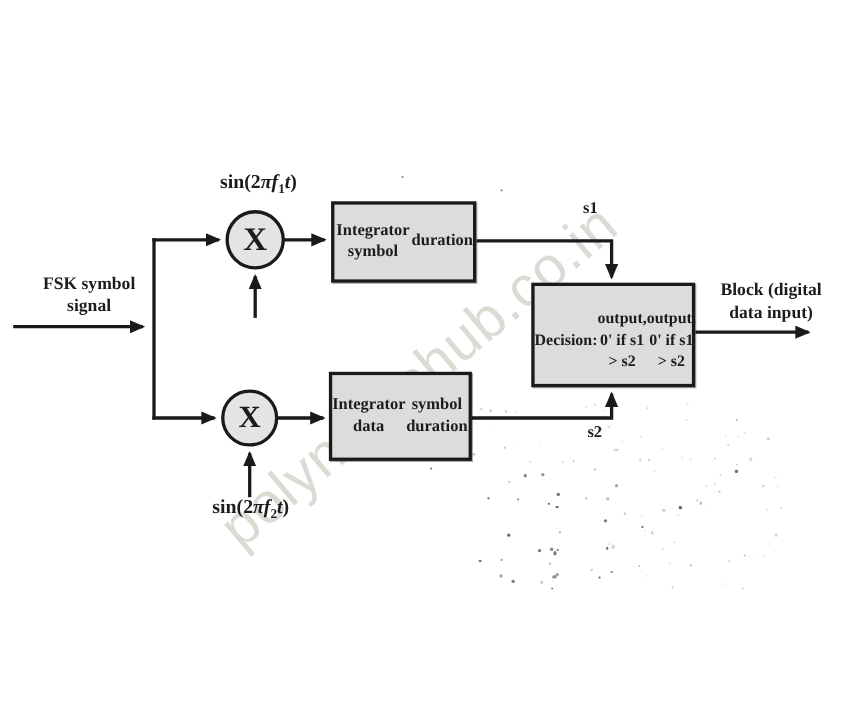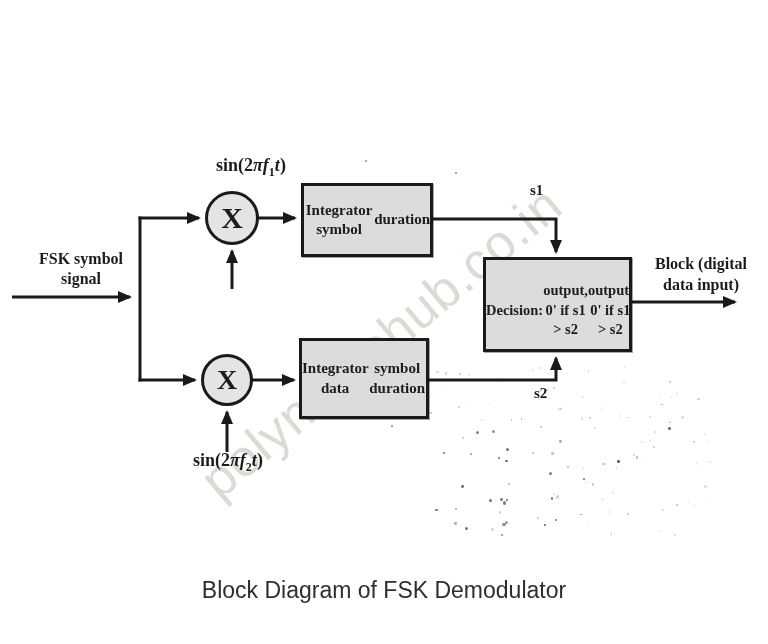--- a/index.html
+++ b/index.html
@@ -55,21 +55,21 @@
     font-size:30px;font-weight:700;
     z-index:4;
   }
   #mult1{left:205px;top:191px;}
   #mult2{left:201px;top:354px;width:52px;height:52px;font-size:28px;}
   
   .lbl{position:absolute;z-index:5;white-space:nowrap;}
   .osc{font-size:18px;font-weight:600;}
   .osc i{font-style:italic;}
   .osc sub{font-size:12px;}
-  #osc1{left:216px;top:155px;text-align:center;}
+  #osc1{left:200px;top:155px;text-align:center;}
   #osc2{left:193px;top:450px;}
   #fsk-label{left:25px;top:249px;width:112px;text-align:center;font-size:16px;font-weight:600;line-height:1.25;white-space:normal;}
   .sig{font-size:15px;font-weight:700;}
   #sig1{left:530px;top:182px;}
   #sig2{left:534px;top:385px;}
   #binary-label{left:634px;top:254px;width:134px;text-align:center;font-size:16px;font-weight:700;line-height:1.3;white-space:normal;}
   
   #caption{
     position:absolute;left:0;top:577px;width:100%;
     text-align:center;
@@ -262,15 +262,14 @@
   </div>
 
   <div id="sig1" class="lbl sig">s1</div>
   <div id="sig2" class="lbl sig">s2</div>
 
   <div id="binary-label" class="lbl">
     <span>Block (digital</span><br>
     <span>data input)</span>
   </div>
 
-  <div id="caption">Block Diagram of FSK Demodulator</div>
 
 </div>
 
 </body></html>

